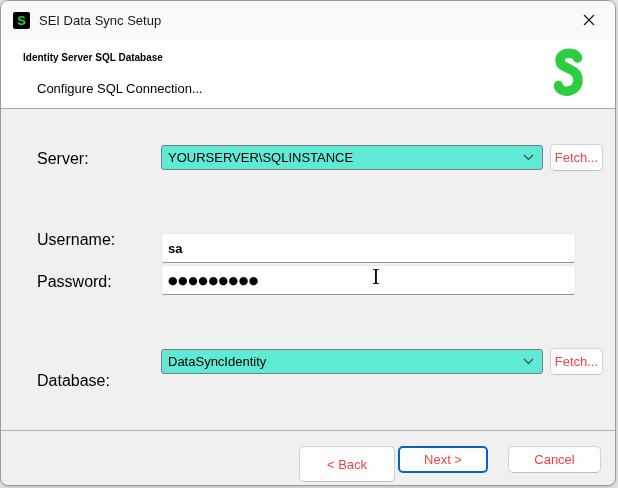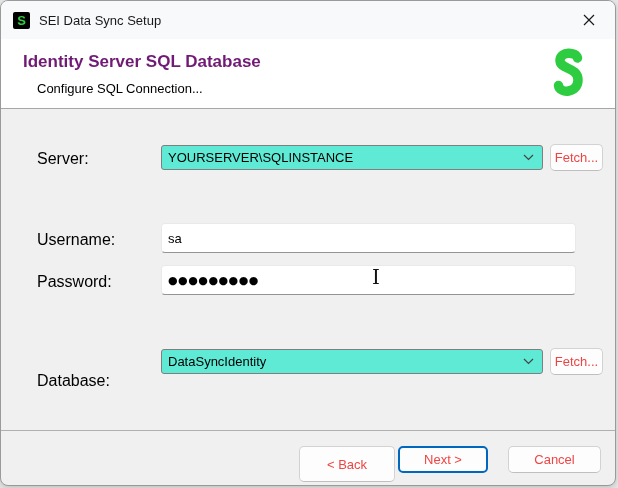--- a/index.html
+++ b/index.html
@@ -12,21 +12,21 @@
     background:var(--titlebar-bg,#f8f9fb);display:flex;align-items:center;}
   .app-icon{width:17px;height:17px;background:#000;border-radius:2px;margin-left:12px;
     display:flex;align-items:center;justify-content:center;flex:0 0 auto;}
   .app-icon span{color:var(--brand-green,#2ecc40);font-size:13px;font-weight:bold;line-height:1;}
   .win-title{margin-left:9px;font-size:13px;color:#1a1a1a;text-align:right;}
   .close-btn{position:absolute;right:4px;top:0;width:45px;height:37px;display:flex;
     align-items:center;justify-content:center;cursor:default;border-top-right-radius:8px;}
   
   .header{position:absolute;left:0;top:38px;width:100%;height:70px;background:#fff;
     border-bottom:1px solid #a6a6a6;box-sizing:border-box;}
-  .header-title{position:absolute;left:22px;top:13px;font-size:17px;font-weight:bold;color:#701a75;}
+  .header-title{position:absolute;left:22px;top:13px;font-size:10px;font-weight:bold;color:#000000;}
   .header-subtitle{position:absolute;left:36px;top:42px;font-size:13px;color:#000;}
   .brand-logo{position:absolute;right:29px;top:8px;}
   
   .fld-label{position:absolute;left:36px;font-size:16px;color:#000;}
   .combo{position:absolute;left:160px;width:382px;height:25px;background:#5eead4;
     border:1px solid #7f7f7f;border-radius:3px;box-sizing:border-box;display:flex;
     align-items:center;padding:0 8px 0 6px;}
   .combo-text{flex:1;font-size:13px;color:#000;white-space:nowrap;overflow:hidden;}
   .textbox{position:absolute;left:160px;width:415px;height:30px;background:#fff;
     border:1px solid #e9e9e9;border-bottom:1px solid #949494;border-radius:4px;
@@ -74,21 +74,21 @@
   <label class="fld-label" style="top:149px">Server:</label>
   <div class="combo" style="top:144px">
     <span class="combo-text">YOURSERVER\SQLINSTANCE</span>
     <svg width="11" height="7" viewBox="0 0 11 7">
       <polyline points="1,1 5.5,5.5 10,1" fill="none" stroke="#454545" stroke-width="1.2"></polyline>
     </svg>
   </div>
   <button class="btn fetch" style="top:143px">Fetch...</button>
 
   <label class="fld-label" style="top:230px">Username:</label>
-  <input class="textbox" style="top: 222px;" type="text" value="sa">
+  <input class="textbox" style="top: 232px; font-weight: bold;" type="text" value="sa">
 
   <label class="fld-label" style="top:272px">Password:</label>
   <input class="textbox pw" style="top: 264px;" type="text" value="●●●●●●●●●">
   <span class="ibeam">I</span>
 
   <label class="fld-label" style="top:371px">Database:</label>
   <div class="combo" style="top:348px">
     <span class="combo-text">DataSyncIdentity</span>
     <svg width="11" height="7" viewBox="0 0 11 7">
       <polyline points="1,1 5.5,5.5 10,1" fill="none" stroke="#454545" stroke-width="1.2"></polyline>

